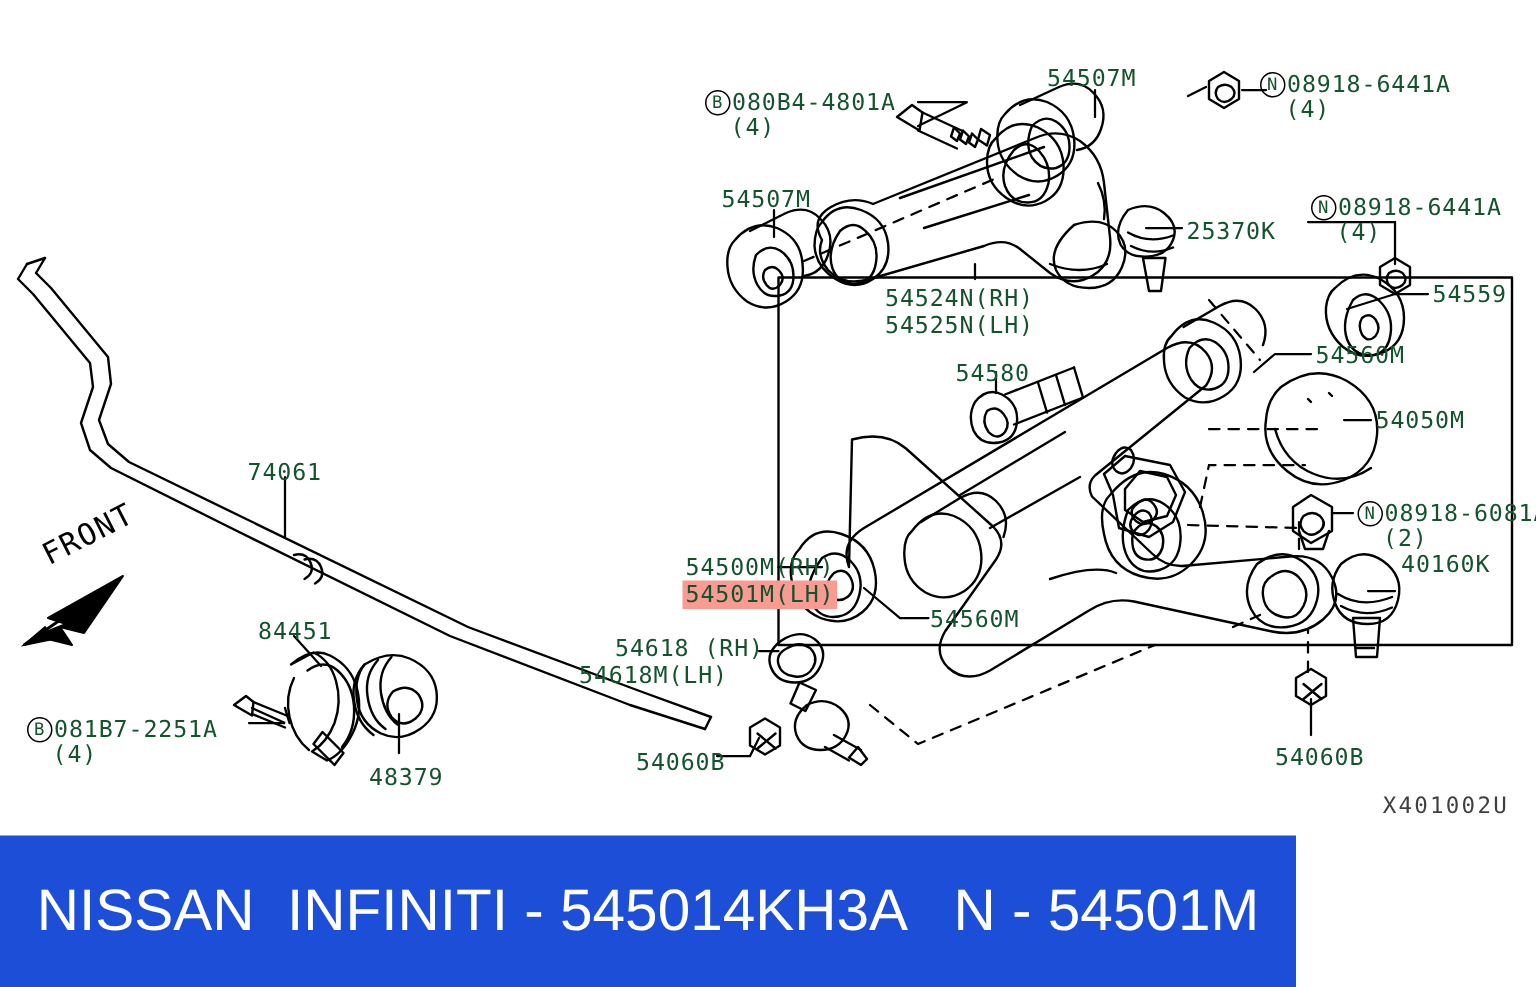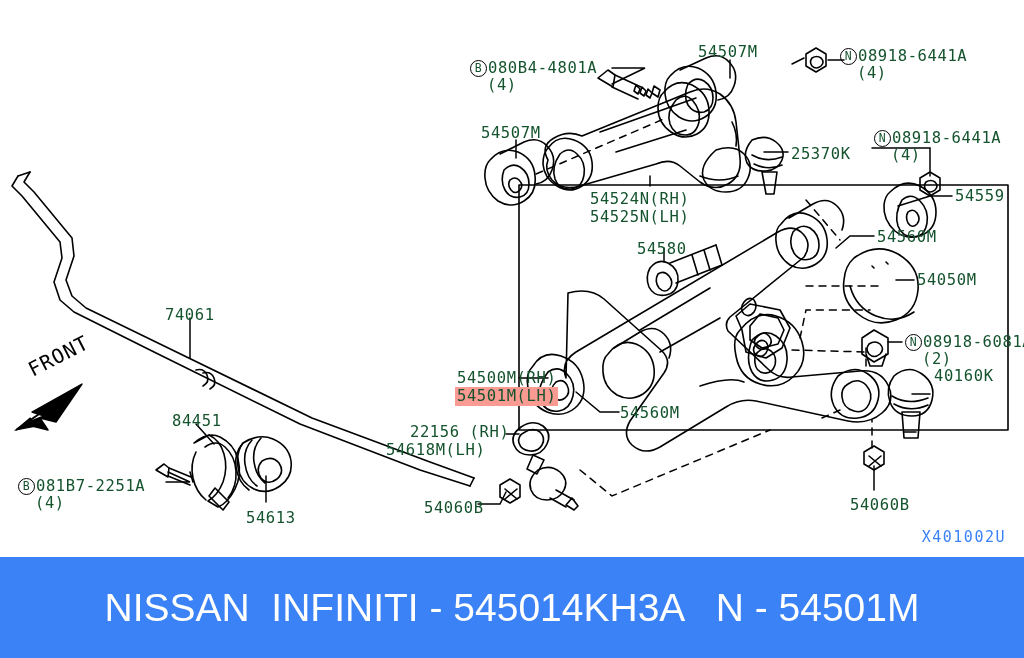--- a/index.html
+++ b/index.html
@@ -24,26 +24,26 @@
        font-family:"DejaVu Sans Mono","Liberation Mono",monospace;}
 
   
   #front-text{position:absolute;left:24px;top:360px;
       font-family:"DejaVu Sans Mono","Liberation Mono",monospace;
       font-size:20px;letter-spacing:1px;color:#000;
       transform:rotate(-27deg);transform-origin:left top;}
 
   
   #diagram-id{position:absolute;right:18px;top:528px;font-size:15px;
-      letter-spacing:1.5px;color:#3b82f6;
+      letter-spacing:1.5px;color:#404040;
       font-family:"DejaVu Sans Mono","Liberation Mono",monospace;}
 
   
-  #footer{position:absolute;left:0;top:557px;width:1024px;height:101px;
-          background:#3b82f6;display:flex;align-items:center;
+  #footer{position:absolute;left:0;top:557px;width:864px;height:101px;
+          background:#1d4ed8;display:flex;align-items:center;
           justify-content:center;}
   #footer-text{color:#ffffff;font-size:39px;letter-spacing:0px;
      font-family:"Liberation Sans","DejaVu Sans",sans-serif;
      font-weight:400;white-space:pre;}
 </style>
 </head>
 <body>
 
 <div id="page">
 
@@ -336,26 +336,26 @@
 
     <div class="lbl two" style="left:457px;top:369px">54500M(RH)</div>
     <div class="lbl two hl" style="left:455px;top:387px">54501M(LH)</div>
 
     <div class="lbl" style="left:934px;top:368px">40160K</div>
 
     <div class="lbl" style="left:620px;top:405px">54560M</div>
 
     <div class="lbl" style="left:172px;top:413px">84451</div>
 
-    <div class="lbl two" style="left:410px;top:423px">22156 (RH)</div>
+    <div class="lbl two" style="left:410px;top:423px">54618 (RH)</div>
     <div class="lbl two" style="left:386px;top:441px">54618M(LH)</div>
 
     <div class="lbl" style="left:18px;top:478px"><span class="cir">B</span><span>081B7-2251A</span><br><span class="sm" style="margin-left:17px">(4)</span></div>
 
-    <div class="lbl" style="left:246px;top:510px">54613</div>
+    <div class="lbl" style="left:246px;top:510px">48379</div>
 
     <div class="lbl" style="left:424px;top:500px">54060B</div>
 
     <div class="lbl" style="left:850px;top:497px">54060B</div>
   </div>
 
   <svg style="position:absolute;left:6px;top:378px;width:90px;height:60px" viewBox="0 0 90 60">
     <path d="M76,6 L26,34 L38,38 L18,46 L42,52 L34,40 L50,44 Z" fill="#000" stroke="#000" stroke-width="1.4" stroke-linejoin="round"></path>
     <path d="M10,52 L36,34" stroke="#000" stroke-width="2" fill="none"></path>
     <path d="M10,52 L30,48 L24,40 Z" fill="#000" stroke="#000" stroke-width="1.2"></path>

